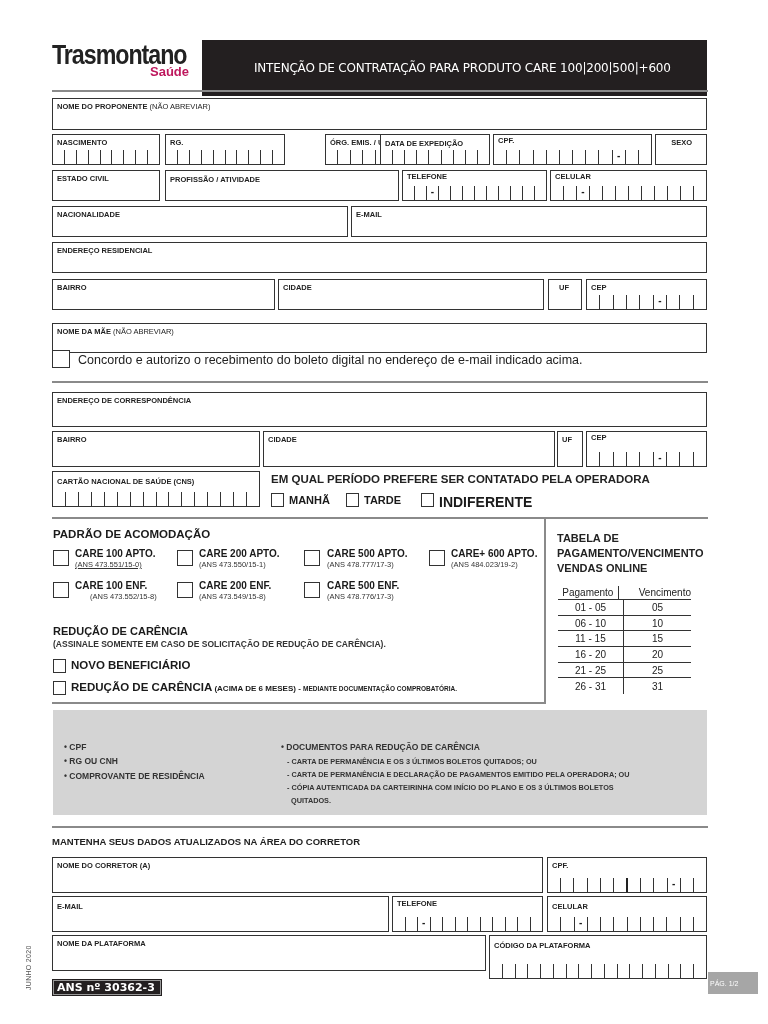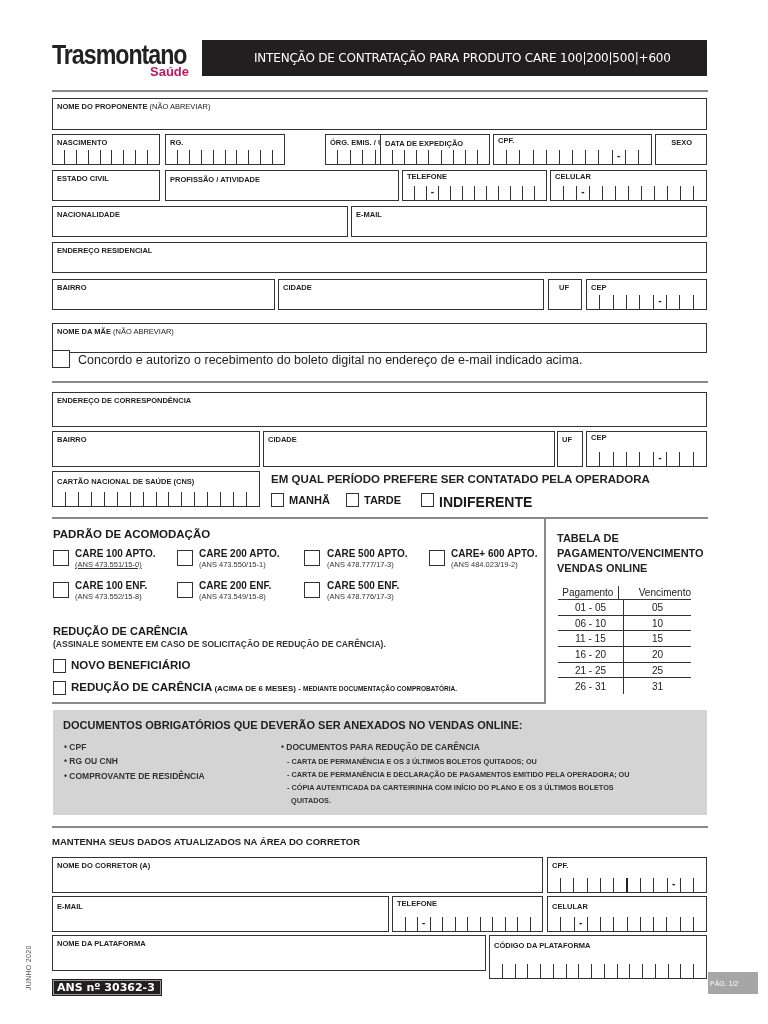--- a/index.html
+++ b/index.html
@@ -4,21 +4,21 @@
 <style>
   * { box-sizing: border-box; margin: 0; padding: 0; }
   html, body { width: 768px; height: 1024px; background: #ffffff; overflow: hidden; }
   body { position: relative; font-family: "Liberation Sans", sans-serif; color: #1a1a1a; }
   .abs { position: absolute; }
 
   
   .logo { left: 52px; top: 40px; width: 145px; height: 45px; }
   .logo-main { position: absolute; left: 0; top: 0; font-family: "Liberation Sans", sans-serif; font-weight: bold; font-size: 27px; letter-spacing: -1.2px; color: #222; transform: scaleX(0.86); transform-origin: left top; }
   .logo-sub { position: absolute; right: 8px; top: 24px; font-family: "Liberation Sans", sans-serif; font-weight: bold; font-size: 13px; color: #be185d; }
-  .title-bar { left: 202px; top: 40px; width: 505px; height: 36px; background: #231f20; color: #ffffff; font-family: "DejaVu Sans", sans-serif; font-size: 12px; display: flex; align-items: center; padding-left: 52px; letter-spacing: -0.2px; }
+  .title-bar { left: 202px; top: 40px; width: 505px; height: 56px; background: #231f20; color: #ffffff; font-family: "DejaVu Sans", sans-serif; font-size: 12px; display: flex; align-items: center; padding-left: 52px; letter-spacing: -0.2px; }
   .hr-thick { left: 52px; height: 2px; width: 656px; background: #8a8a8a; }
 
   
   .field { position: absolute; border: 1.5px solid #333; background: #fff; }
   .field .lbl { position: absolute; left: 4px; top: 3px; font-size: 7.5px; font-weight: bold; color: #222; white-space: nowrap; }
   .field .lbl .sub { font-weight: normal; }
   .ticks { position: absolute; left: 0; right: 0; bottom: 0; height: 14px; display: flex; }
   .ticks span { flex: 1; border-left: 1px solid #333; position: relative; }
   .ticks span:first-child { border-left: none; }
   .ticks span.dash::after { content: "-"; position: absolute; left: 50%; top: 0px; font-size: 10px; font-weight: bold; transform: translateX(-50%); }
@@ -298,21 +298,21 @@
 <div class="cb" style="left:304px;top:550px;width:16px;height:16px;"></div>
 <div class="txt plan-name" style="left:327px;top:548px;">CARE 500 APTO.</div>
 <div class="txt plan-ans" style="left:327px;top:560px;">(ANS 478.777/17-3)</div>
 
 <div class="cb" style="left:429px;top:550px;width:16px;height:16px;"></div>
 <div class="txt plan-name" style="left:451px;top:548px;">CARE+ 600 APTO.</div>
 <div class="txt plan-ans" style="left:451px;top:560px;">(ANS 484.023/19-2)</div>
 
 <div class="cb" style="left:53px;top:582px;width:16px;height:16px;"></div>
 <div class="txt plan-name" style="left:75px;top:580px;">CARE 100 ENF.</div>
-<div class="txt plan-ans" style="left:75px;top:592px;">(ANS 473.552/15-8)</div>
+<div class="txt plan-ans" style="left:90px;top:592px;">(ANS 473.552/15-8)</div>
 
 <div class="cb" style="left:177px;top:582px;width:16px;height:16px;"></div>
 <div class="txt plan-name" style="left:199px;top:580px;">CARE 200 ENF.</div>
 <div class="txt plan-ans" style="left:199px;top:592px;">(ANS 473.549/15-8)</div>
 
 <div class="cb" style="left:304px;top:582px;width:16px;height:16px;"></div>
 <div class="txt plan-name" style="left:327px;top:580px;">CARE 500 ENF.</div>
 <div class="txt plan-ans" style="left:327px;top:592px;">(ANS 478.776/17-3)</div>
 
 <div class="txt" style="left:53px;top:625px;font-size:11px;font-weight:bold;">REDUÇÃO DE CARÊNCIA</div>
@@ -354,21 +354,20 @@
       <div class="c1">21 - 25</div>
       <div class="c2">25</div>
     </div>
   <div class="pay-row">
       <div class="c1">26 - 31</div>
       <div class="c2">31</div>
     </div>
 </div>
 
 <div class="abs docs">
-  <div class="dt">DOCUMENTOS OBRIGATÓRIOS QUE DEVERÃO SER ANEXADOS NO VENDAS ONLINE:</div>
   <div class="li" style="left:11px;top:32px;">• CPF</div>
   <div class="li" style="left:11px;top:46px;">• RG OU CNH</div>
   <div class="li" style="left:11px;top:61px;">• COMPROVANTE DE RESIDÊNCIA</div>
   <div class="li" style="left:228px;top:32px;">• DOCUMENTOS PARA REDUÇÃO DE CARÊNCIA</div>
   <div class="li-sm" style="left:234px;top:47px;">- CARTA DE PERMANÊNCIA E OS 3 ÚLTIMOS BOLETOS QUITADOS; OU</div>
   <div class="li-sm" style="left:234px;top:60px;">- CARTA DE PERMANÊNCIA E DECLARAÇÃO DE PAGAMENTOS EMITIDO PELA OPERADORA; OU</div>
   <div class="li-sm" style="left:234px;top:73px;">- CÓPIA AUTENTICADA DA CARTEIRINHA COM INÍCIO DO PLANO E OS 3 ÚLTIMOS BOLETOS</div>
   <div class="li-sm" style="left:238px;top:86px;">  QUITADOS.</div>
 </div>
 

